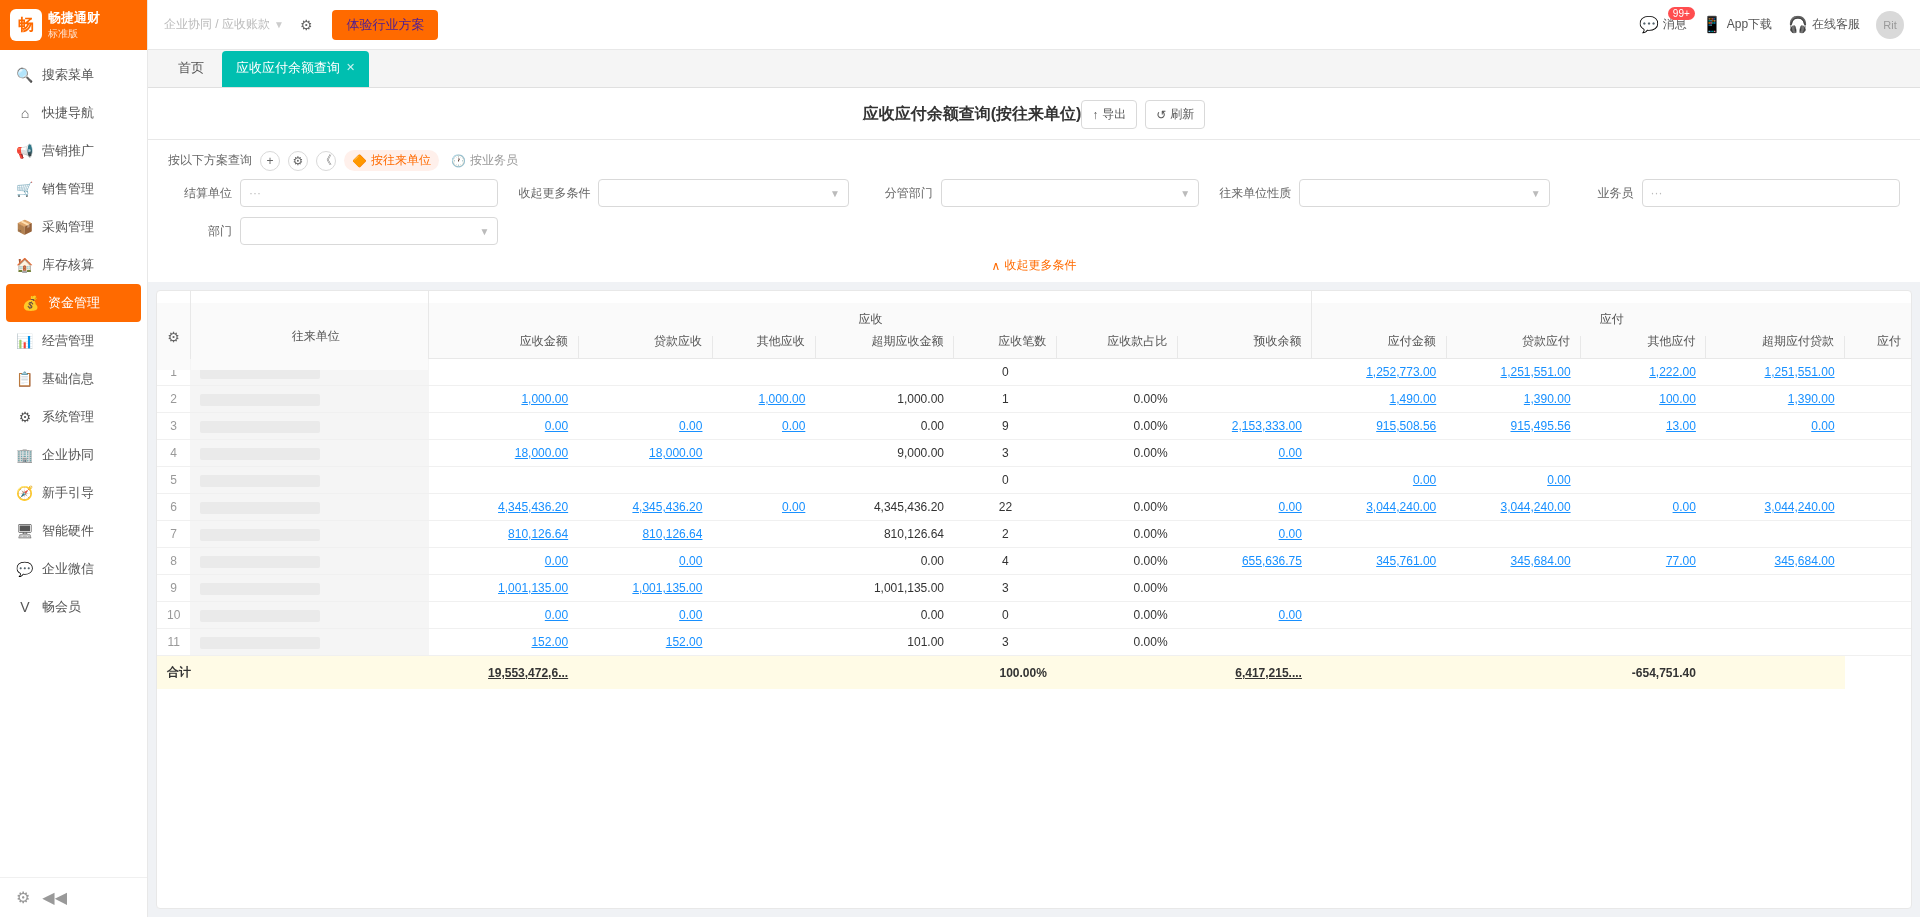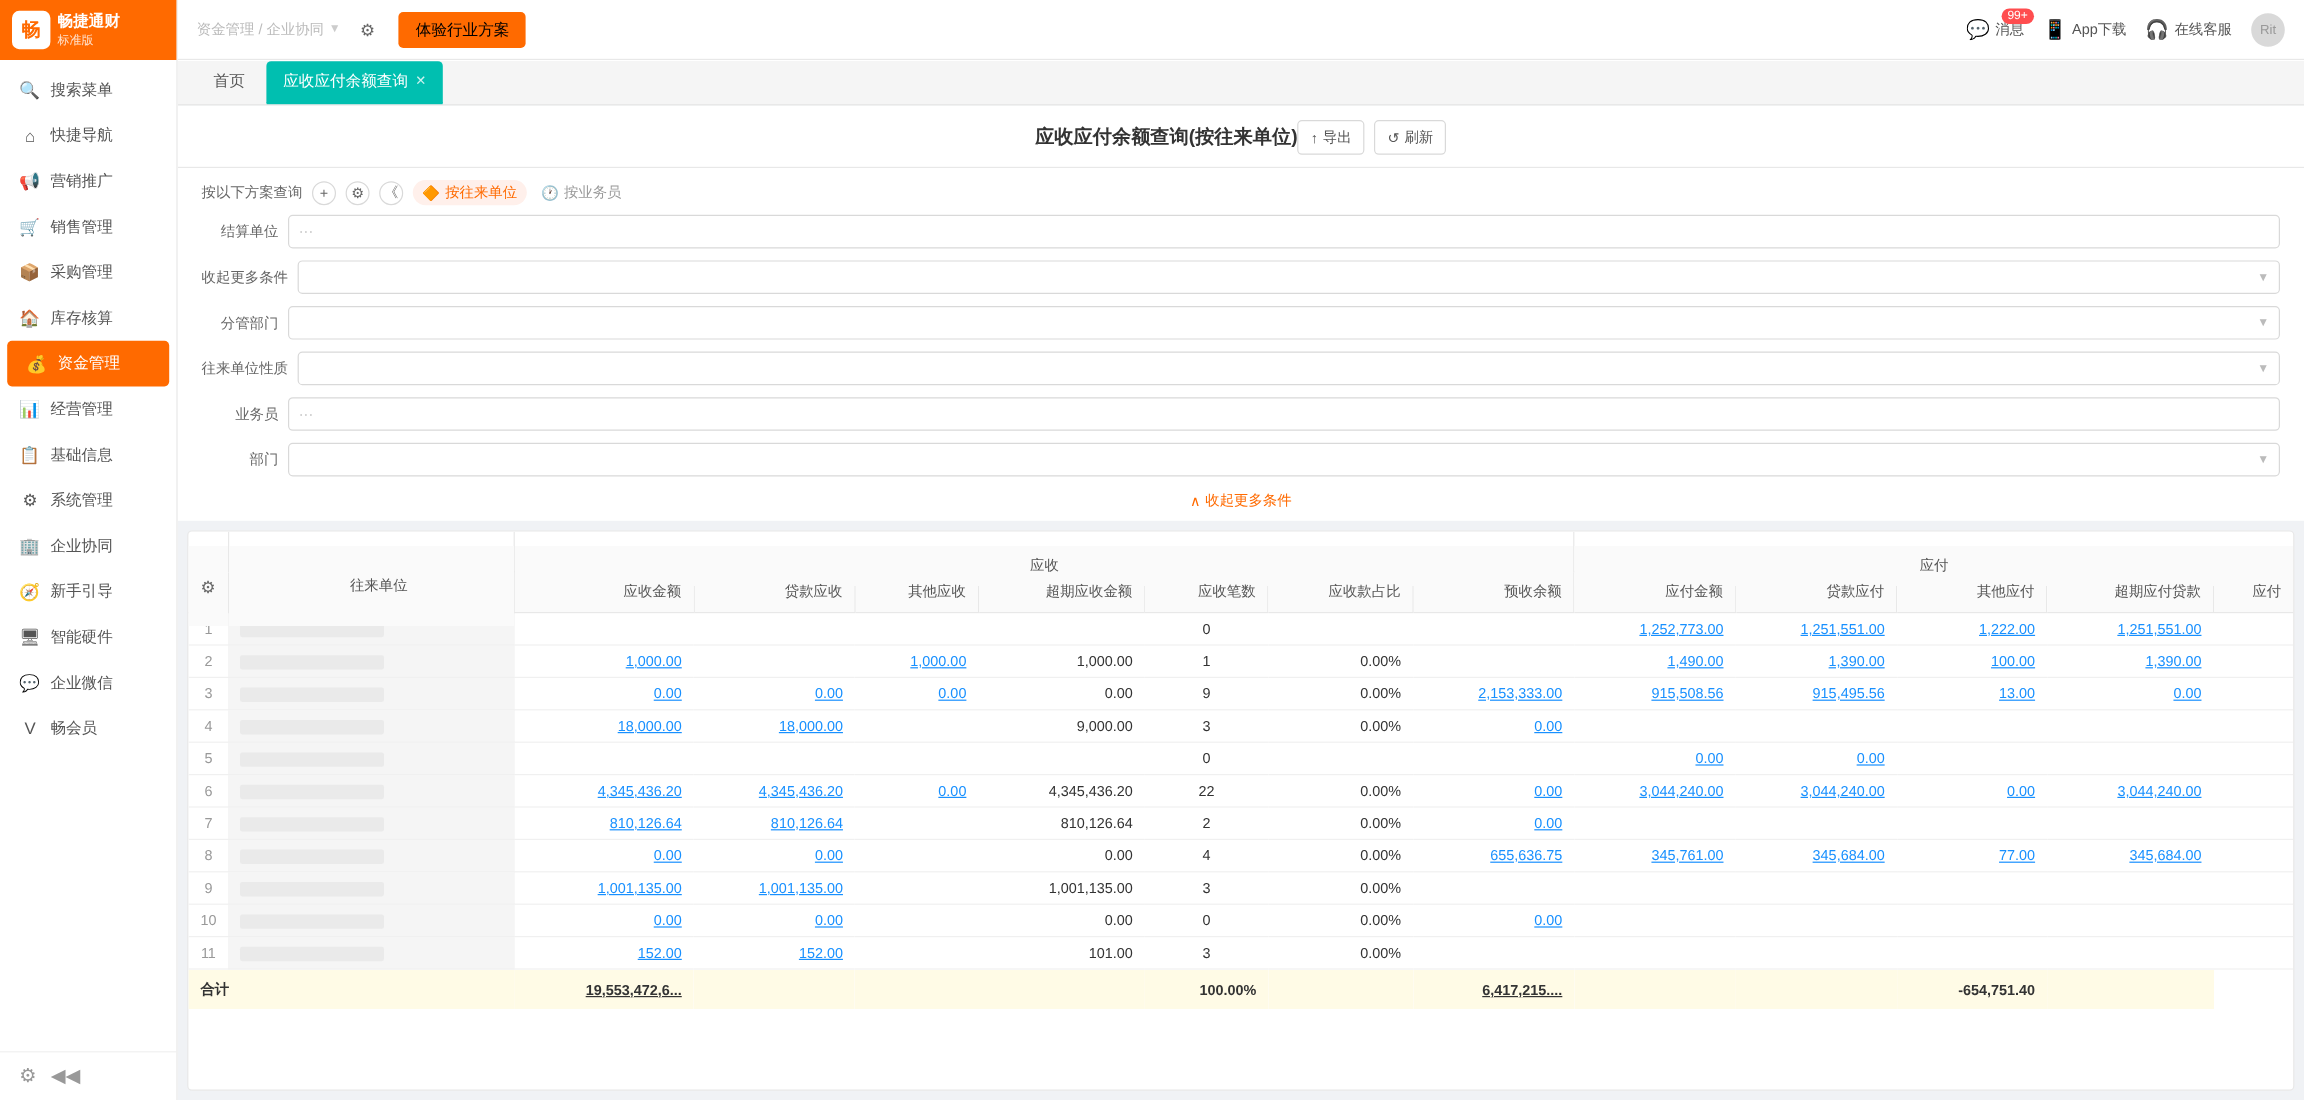--- a/index.html
+++ b/index.html
@@ -42,21 +42,21 @@
       position: fixed; left: 148px; top: 0; right: 0; height: 50px;
       background: #fff; border-bottom: 1px solid #e8e8e8;
       display: flex; align-items: center; padding: 0 16px; gap: 12px; z-index: 100;
     }
     .topbar-breadcrumb {
       display: flex; align-items: center; gap: 4px; color: #999; font-size: 12px;
     }
     .topbar-chevron { color: #ccc; font-size: 10px; }
     .topbar-gear { color: #666; cursor: pointer; font-size: 14px; margin-left: 4px; }
     .topbar-cta {
-      background: #ff6a00; color: #000000; border: none; border-radius: 4px;
+      background: #ff6a00; color: #4c1d95; border: none; border-radius: 4px;
       padding: 6px 14px; font-size: 13px; cursor: pointer; margin-left: 8px;
     }
     .topbar-right {
       margin-left: auto; display: flex; align-items: center; gap: 16px;
     }
     .topbar-badge-wrap { position: relative; cursor: pointer; display: flex; align-items: center; gap: 4px; }
     .topbar-badge {
       background: #ff4d4f; color: #fff; border-radius: 10px;
       font-size: 10px; padding: 1px 5px; position: absolute; top: -8px; right: -8px;
     }
@@ -114,21 +114,21 @@
     .filter-scheme-items { display: flex; gap: 4px; }
     .filter-scheme-item {
       display: flex; align-items: center; gap: 4px; cursor: pointer;
       padding: 2px 8px; border-radius: 12px; font-size: 12px;
     }
     .filter-scheme-item.active { background: #fff0eb; }
     .filter-scheme-item-icon { font-size: 12px; }
     .filter-scheme-item-text.active { color: #ff6a00; }
 
     .filter-grid {
-      display: grid; grid-template-columns: 1fr; gap: 10px 20px;
+      display: grid; grid-template-columns: 1fr 1fr 1fr 1fr 1fr; gap: 10px 20px;
       padding-bottom: 8px;
     }
     .filter-row { display: flex; align-items: center; gap: 8px; }
     .filter-label { color: #666; font-size: 12px; min-width: 64px; text-align: right; flex-shrink: 0; }
     .filter-input {
       flex: 1; height: 28px; border: 1px solid #d9d9d9; border-radius: 4px;
       padding: 0 8px; font-size: 12px; color: #333; background: #fff;
       display: flex; align-items: center; justify-content: space-between; cursor: pointer;
     }
     .filter-input-chevron { color: #bbb; font-size: 10px; }
@@ -257,21 +257,21 @@
     </div>
     </div>
   <div class="sidebar-footer">
     <span class="sidebar-footer-btn">⚙</span>
     <span class="sidebar-footer-btn">◀◀</span>
   </div>
 </div>
 
 <div class="topbar">
   <div class="topbar-breadcrumb">
-    <span style="color:#bbb">资金管理 / 企业协同</span>
+    <span style="color:#bbb">企业协同 / 应收账款</span>
     <span class="topbar-chevron">▼</span>
   </div>
   <span class="topbar-gear">⚙</span>
   <button class="topbar-cta">体验行业方案</button>
   <div class="topbar-right">
     <div class="topbar-badge-wrap">
       <span class="topbar-right-icon">💬</span>
       <span class="topbar-right-label">消息</span>
       <span class="topbar-badge">99+</span>
     </div>

